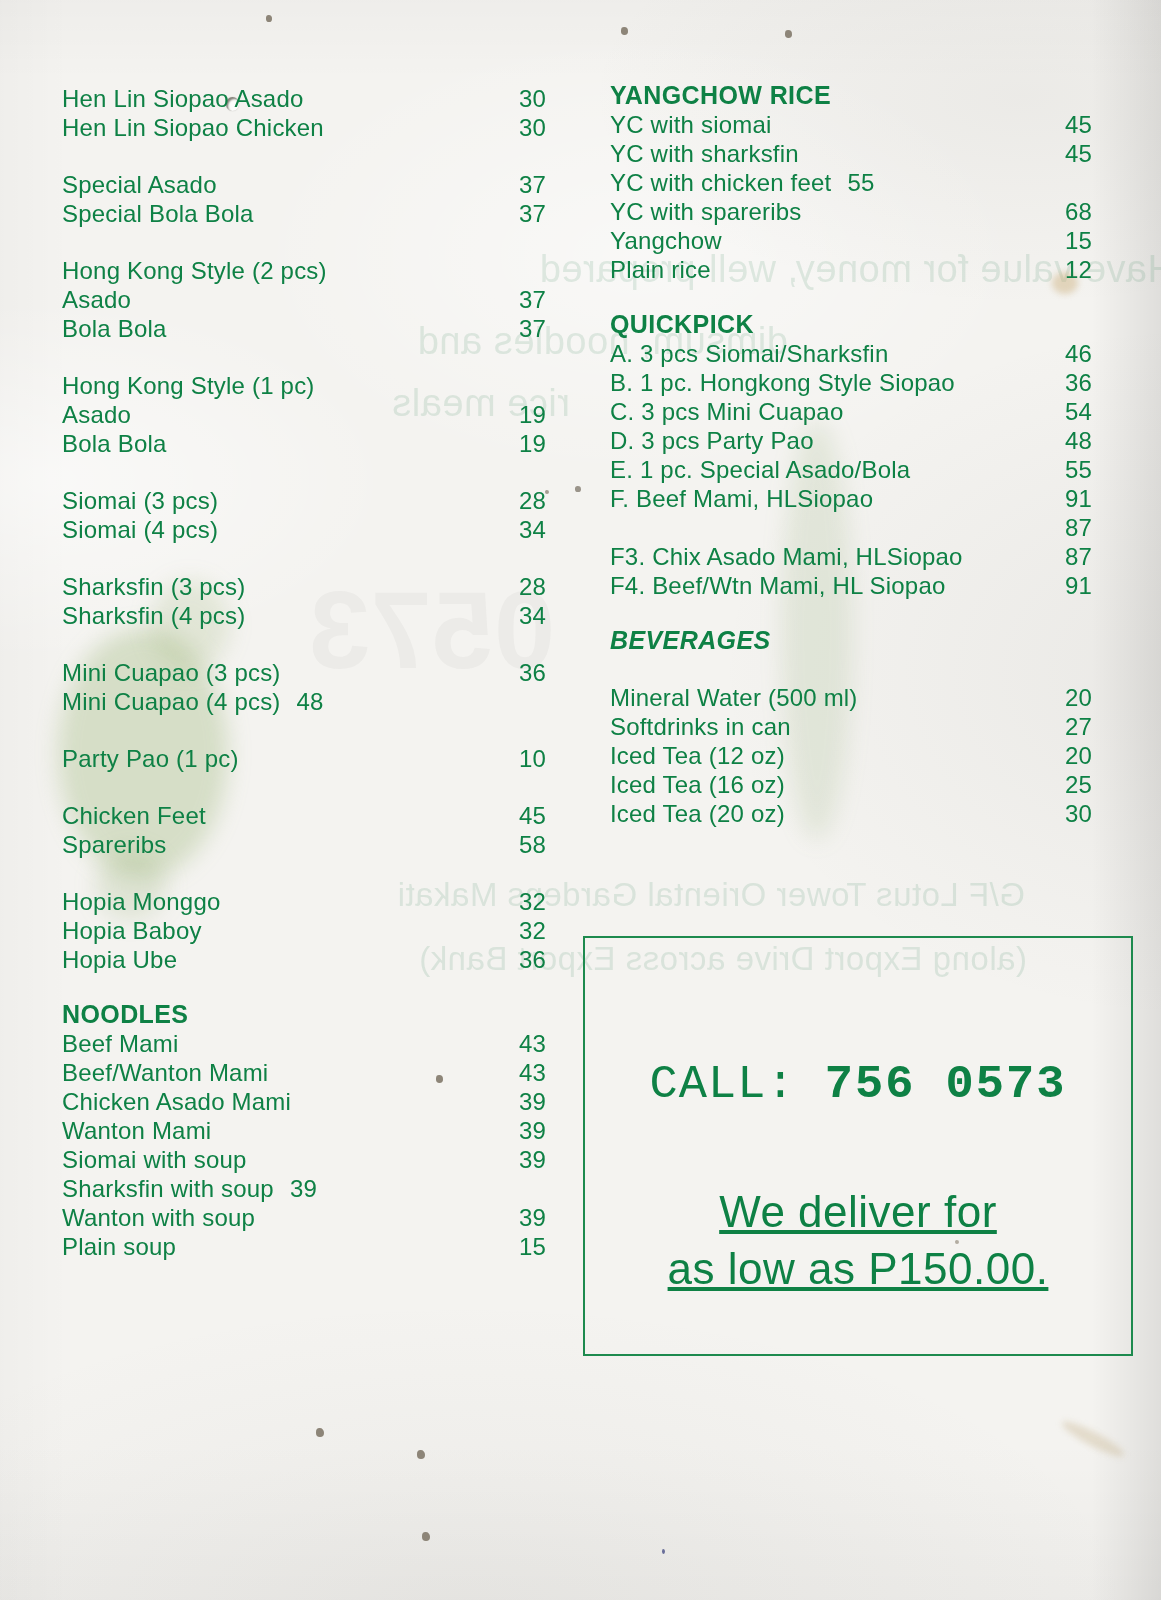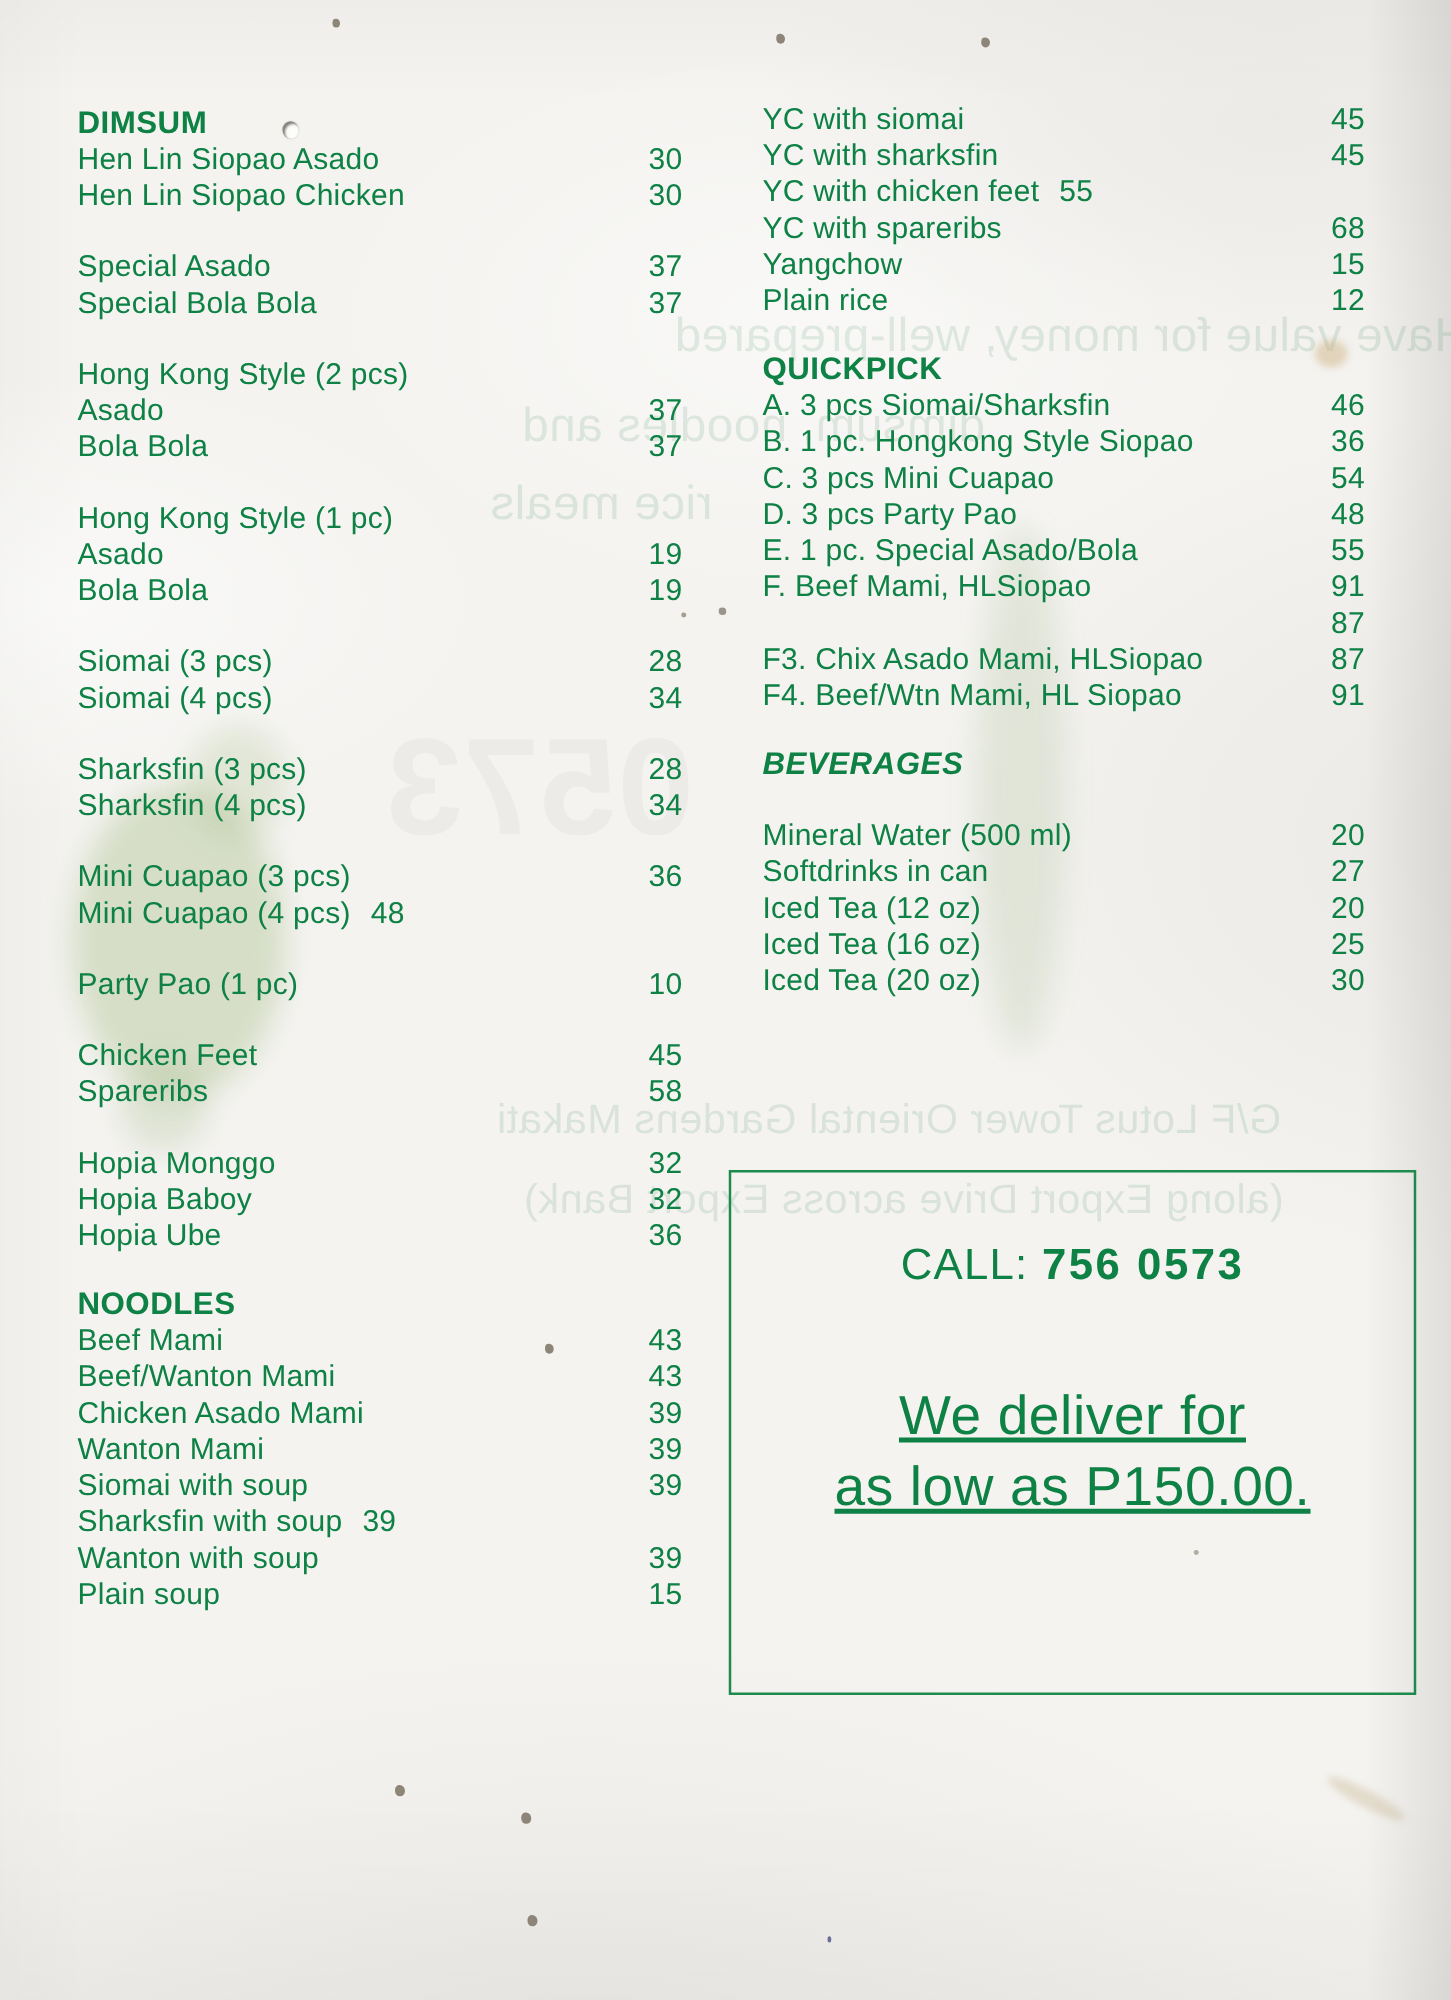--- a/index.html
+++ b/index.html
@@ -53,21 +53,21 @@
   .menu-row{height:29px;display:flex;align-items:center;font-size:24px;letter-spacing:0.2px;}
   .item-name{white-space:nowrap;}
   .item-price{margin-left:auto;text-align:center;}
   .item-price.inline{margin-left:16px;}
   
   .delivery-box{
     position:absolute;left:583px;top:936px;width:546px;height:416px;
     border:2px solid var(--border,#1d8a4e);color:var(--ink,#0e8145);
     text-align:center;
   }
-  .call-line{margin-top:54px;font-size:35px;letter-spacing:1px;white-space:nowrap;}
+  .call-line{margin-top:120px;font-size:47px;letter-spacing:1px;white-space:nowrap;font-family:Liberation Mono, monospace;}
   .call-line .phone{font-weight:bold;letter-spacing:2px;}
   .deliver-lines{margin-top:72px;font-size:44px;line-height:57px;letter-spacing:0.5px;text-decoration:underline;}
 </style>
 </head>
 <body>
 
 <div class="paper">
 
   <div class="bleed-line b1">Have value for money, well-prepared</div>
   <div class="bleed-line b2">dimsum, noodles and</div>
@@ -90,23 +90,20 @@
   <div class="speck" style="left:545px;top:490px;width:4px;height:4px;background:#a59e92;"></div>
   <div class="speck" style="left:436px;top:1075px;width:7px;height:8px;"></div>
   <div class="speck" style="left:955px;top:1240px;width:4px;height:4px;background:#b3ada2;"></div>
   <div class="speck" style="left:316px;top:1428px;width:8px;height:9px;"></div>
   <div class="speck" style="left:417px;top:1450px;width:8px;height:9px;"></div>
   <div class="speck" style="left:422px;top:1532px;width:8px;height:9px;"></div>
   <div class="speck" style="left:662px;top:1549px;width:3px;height:5px;background:#6a6f9a;"></div>
 
   <div class="col col-left" id="col-left">
       <div class="menu-section">
-        <div class="sec-title-row">
-          <span class="sec-title">DIMSUM</span>
-        </div>
         <div class="menu-group">
           <div class="menu-row">
             <span class="item-name">Hen Lin Siopao Asado</span>
             <span class="item-price">30</span>
           </div>
           <div class="menu-row">
             <span class="item-name">Hen Lin Siopao Chicken</span>
             <span class="item-price">30</span>
           </div>
         </div>
@@ -242,20 +239,23 @@
           </div>
           <div class="menu-row">
             <span class="item-name">Plain soup</span>
             <span class="item-price">15</span>
           </div>
         </div>
       </div>
     </div>
   <div class="col col-right" id="col-right">
       <div class="menu-section">
+        <div class="sec-title-row">
+          <span class="sec-title">YANGCHOW RICE</span>
+        </div>
         <div class="menu-group">
           <div class="menu-row">
             <span class="item-name">YC with siomai</span>
             <span class="item-price">45</span>
           </div>
           <div class="menu-row">
             <span class="item-name">YC with sharksfin</span>
             <span class="item-price">45</span>
           </div>
           <div class="menu-row">

